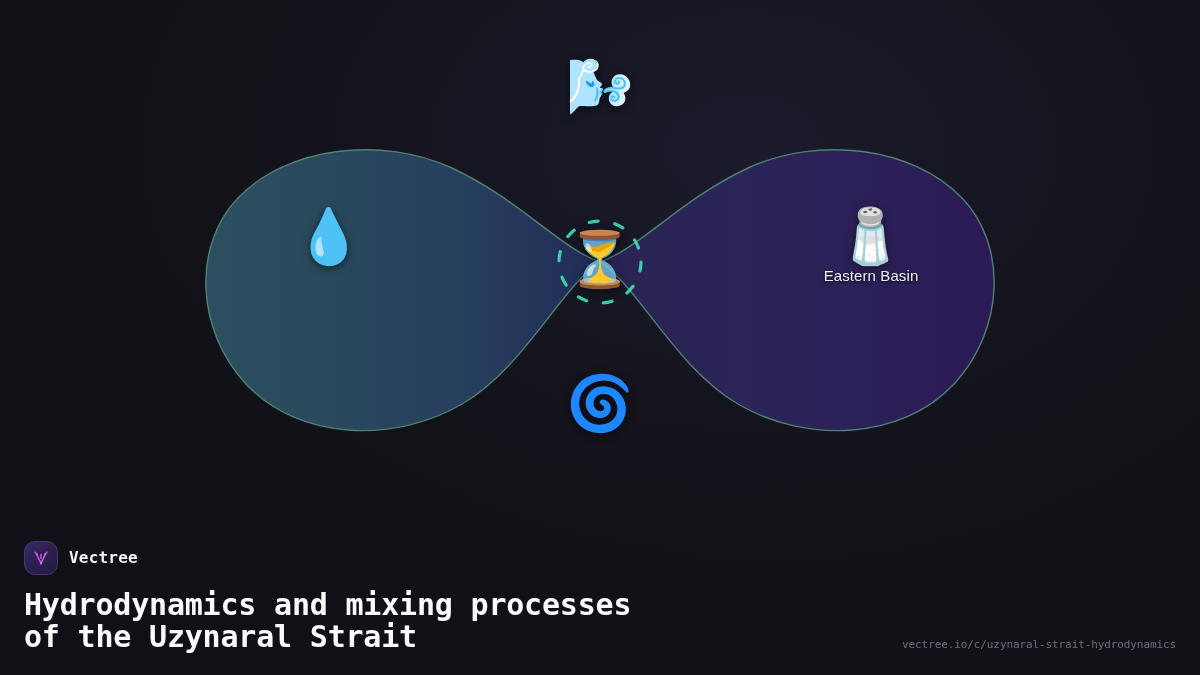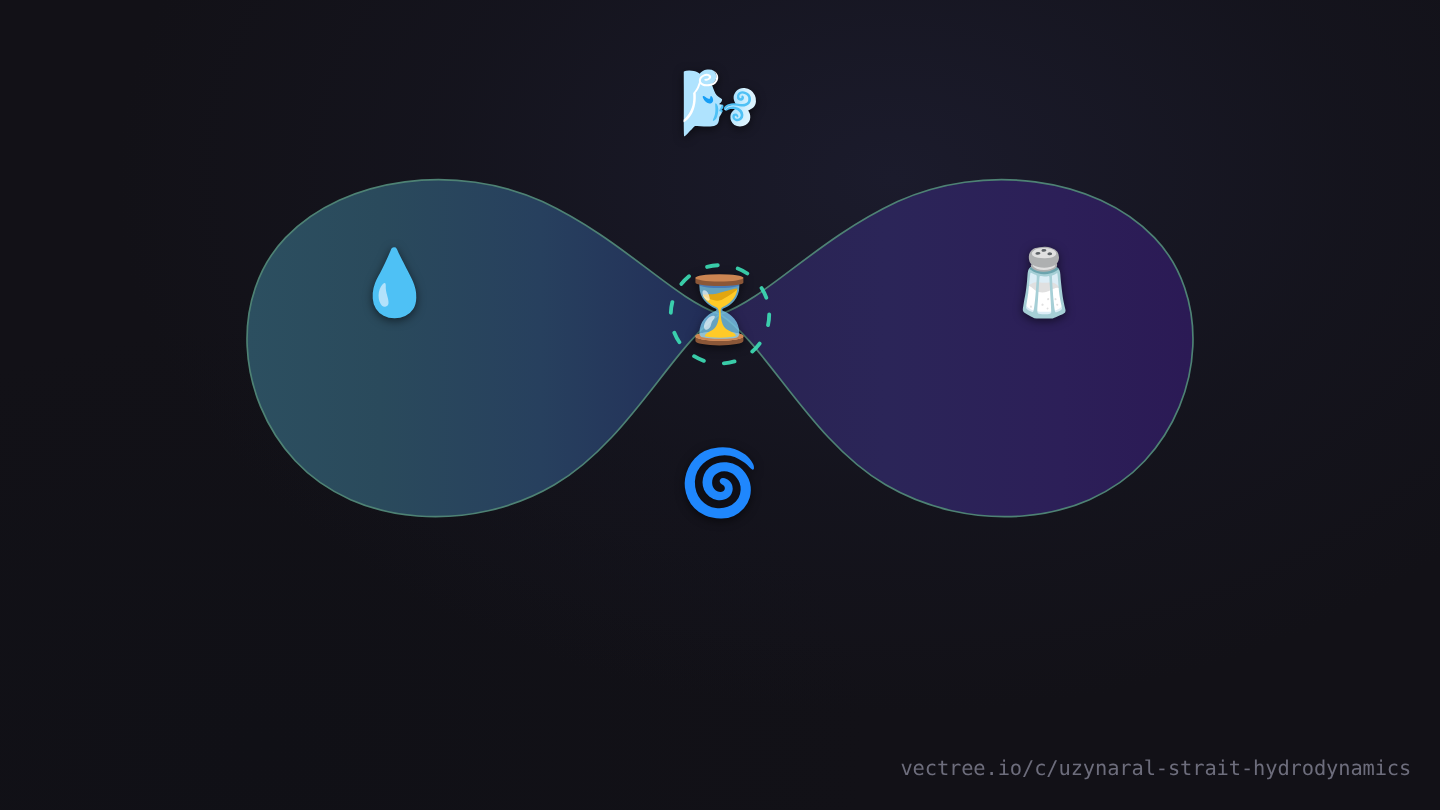--- a/index.html
+++ b/index.html
@@ -89,21 +89,21 @@
     line-height:1.07;
     color:#fafbfd;
     letter-spacing:-.2px;
     max-width:820px;
     white-space:pre-line;
   }
   #url {
     position:absolute;
     right:24px; bottom:24px;
     font-family:"DejaVu Sans Mono", monospace;
-    font-size:17px;
+    font-size:11px;
     color:#6d6d7c;
     letter-spacing:-.1px;
     margin-left:36px;
   }
 </style>
 </head>
 <body>
 
 <div id="stage">
 
@@ -157,26 +157,45 @@
   <div class="node" id="node-wind">
     <span class="emoji">🌬️</span>
   </div>
 
   <div class="node" id="node-west">
     <span class="emoji">💧</span>
   </div>
 
   <div class="node" id="node-east">
     <span class="emoji">🧂</span>
+    <span class="label">Eastern Basin</span>
   </div>
 
   <div class="node" id="node-strait">
     <span class="emoji">⏳</span>
   </div>
 
   <div class="node" id="node-mix">
     <span class="emoji">🌀</span>
   </div>
 
+  <div id="footer">
+    <div id="brand">
+      <span id="brand-badge">
+        <svg width="20" height="20" viewBox="0 0 20 20" aria-hidden="true">
+          <g stroke="#c45bdc" stroke-width="1.5" stroke-linecap="round" fill="none">
+            <path d="M5.2 5.6 L10 15.2 L14.8 5.6"></path>
+            <path d="M4.2 4.2 L6.2 6.6"></path>
+            <path d="M15.8 4.2 L13.8 6.6"></path>
+            <path d="M10 6.4 L10 10.2"></path>
+          </g>
+          <circle cx="10" cy="15.2" r="1.1" fill="#d87bea"></circle>
+        </svg>
+      </span>
+      <span id="brand-name">Vectree</span>
+    </div>
+    <div id="headline">Hydrodynamics and mixing processes
+of the Uzynaral Strait</div>
+  </div>
 
   <div id="url">vectree.io/c/uzynaral-strait-hydrodynamics</div>
 
 </div>
 
 </body></html>

